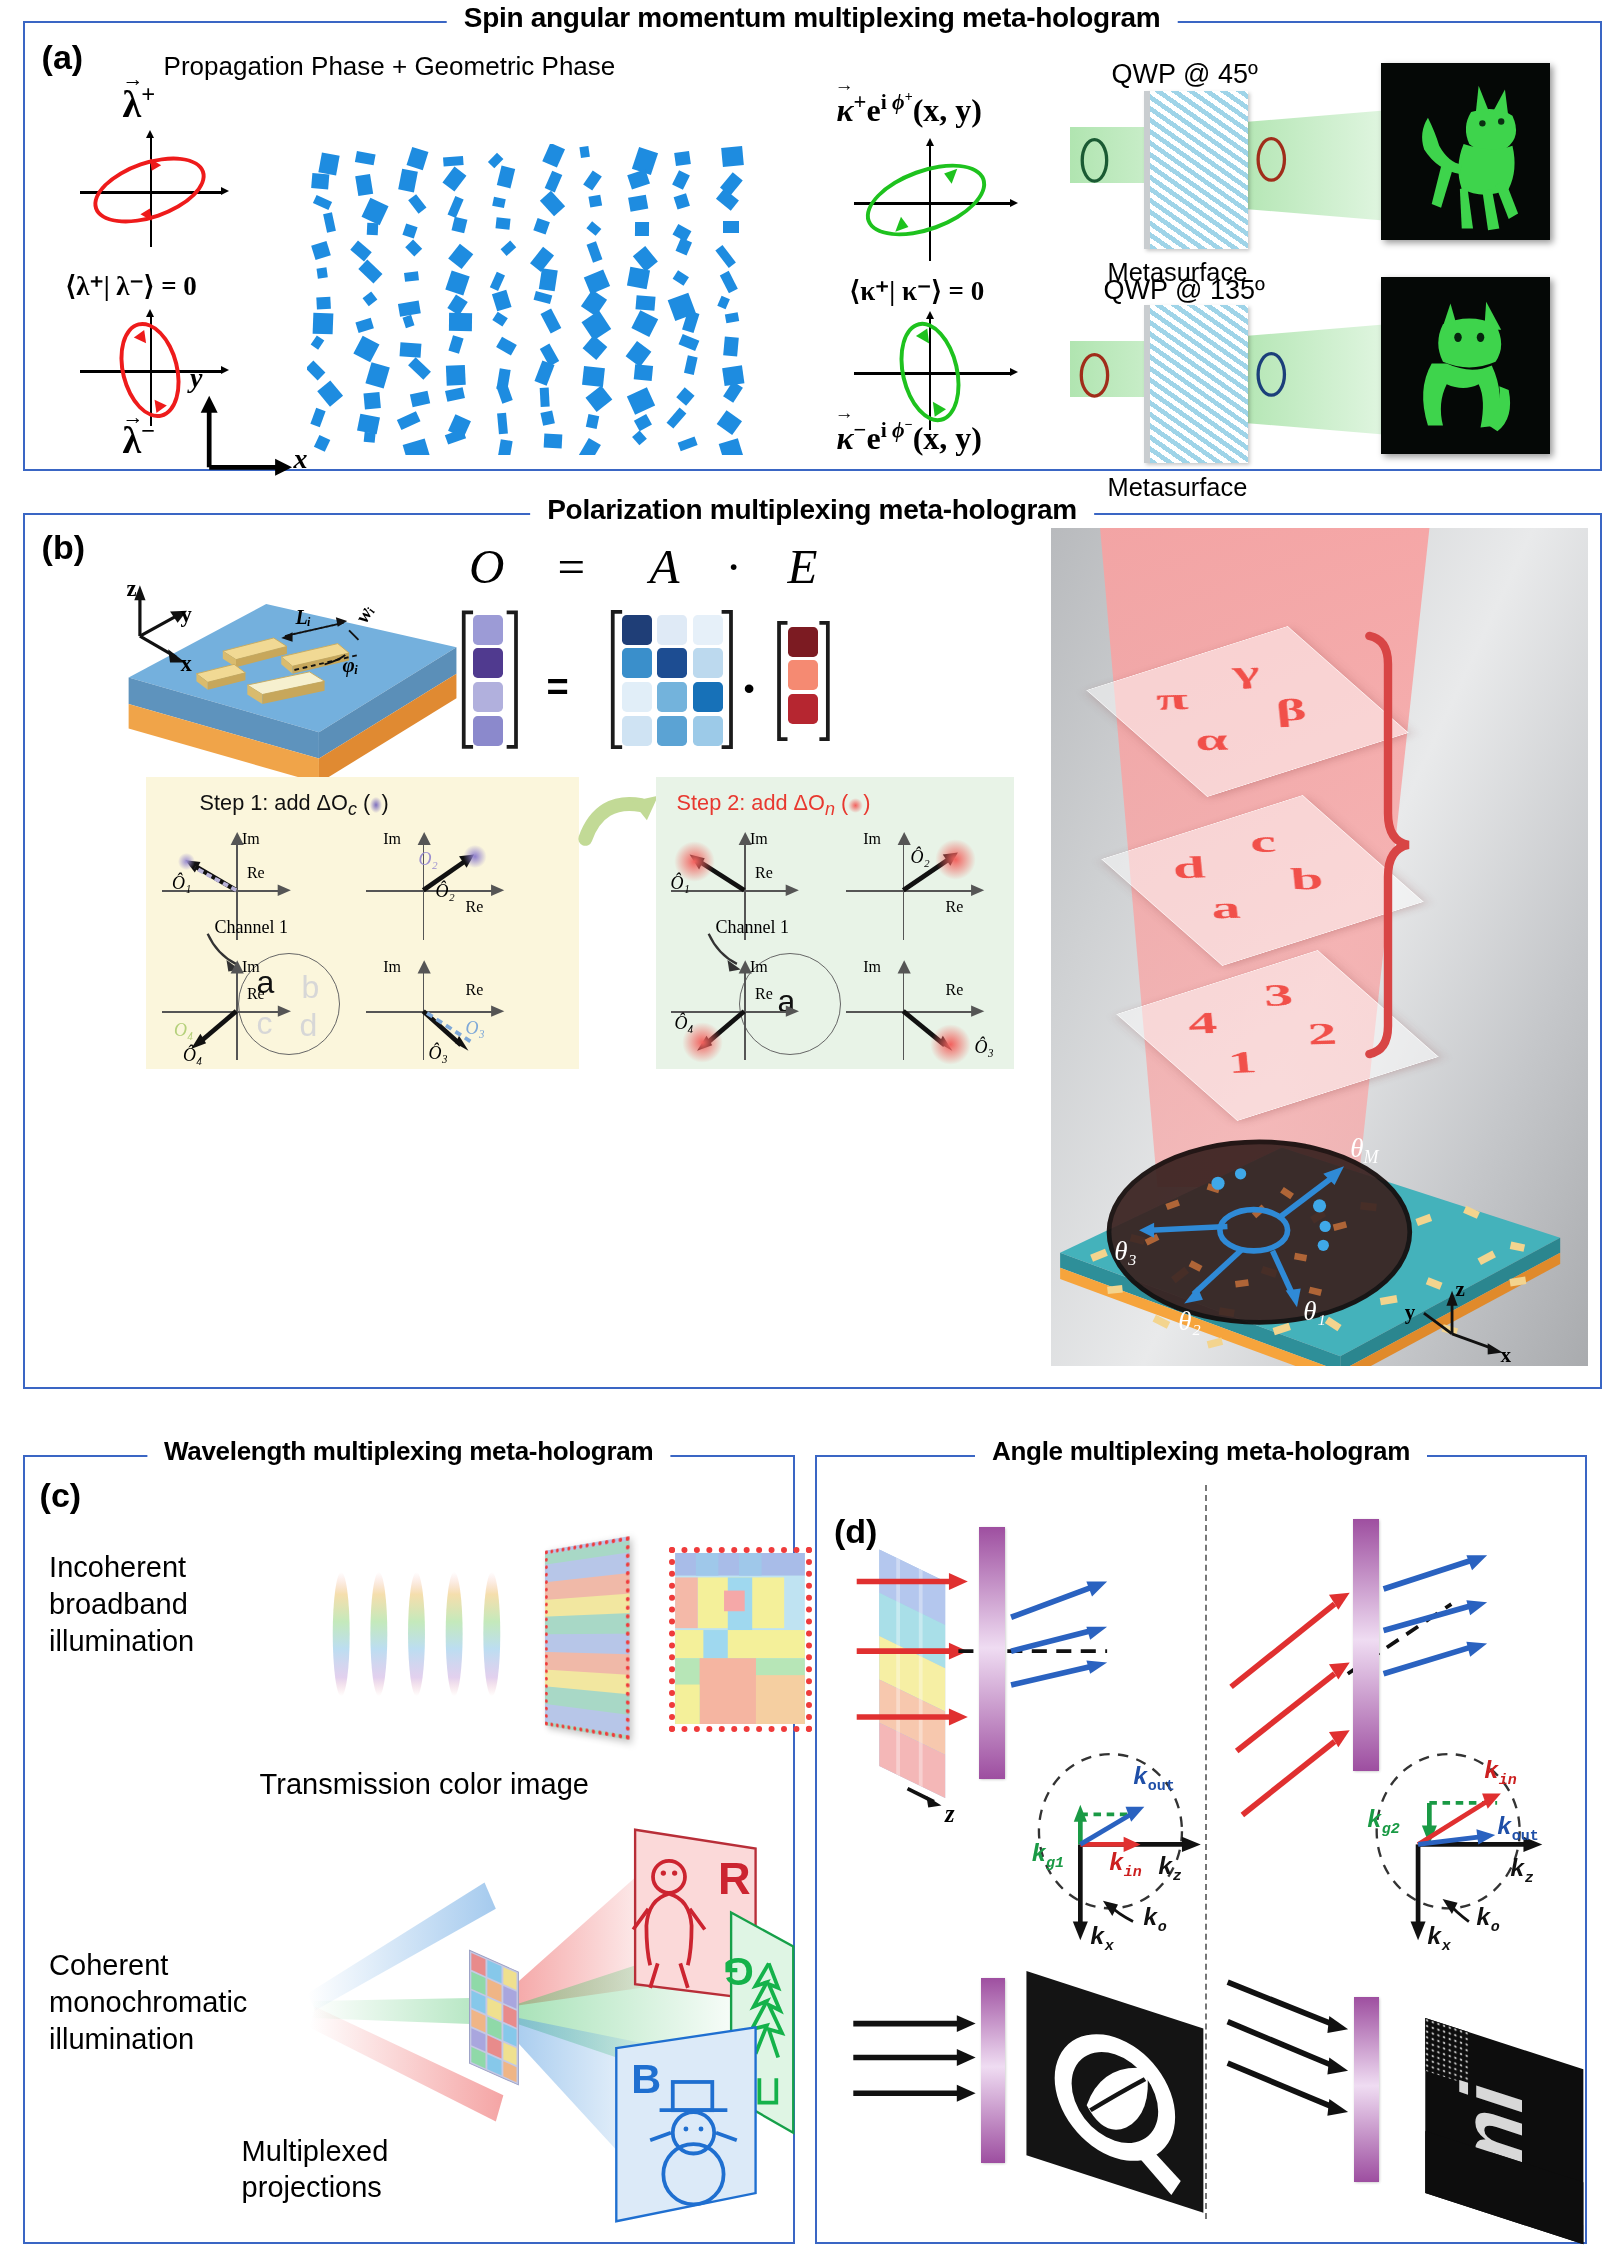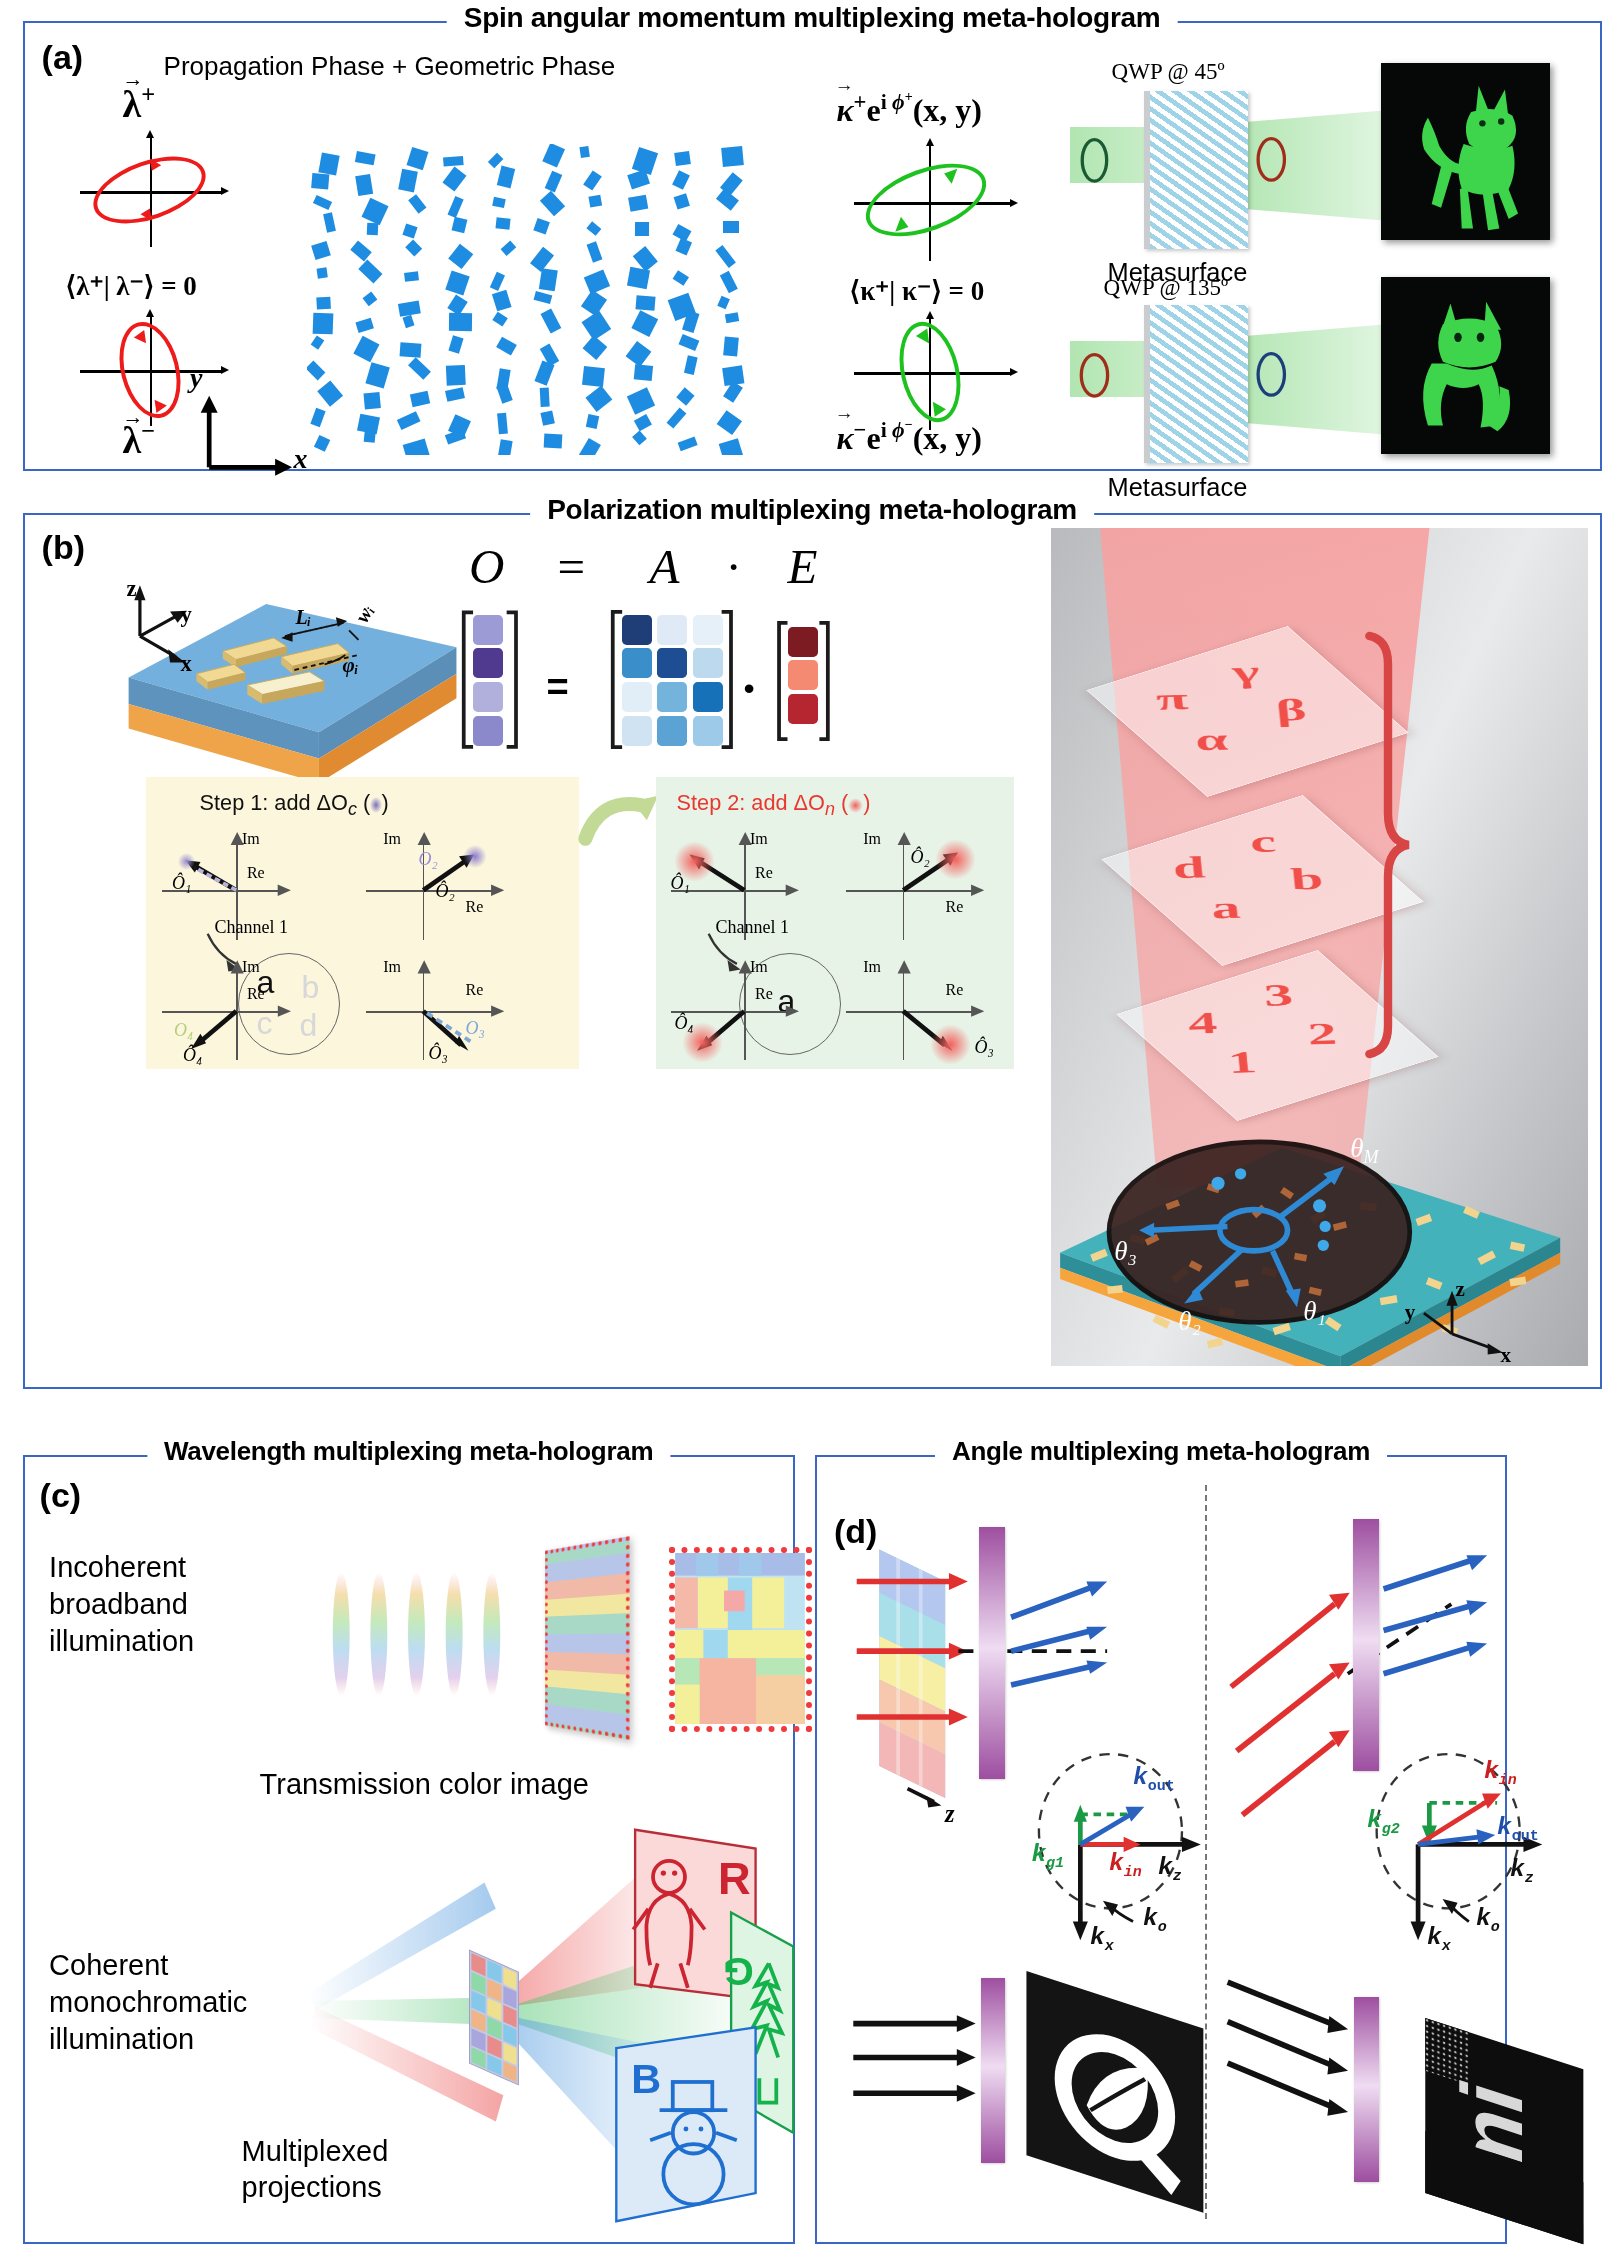--- a/index.html
+++ b/index.html
@@ -40,21 +40,21 @@
   .ellipse { position:absolute; border-radius:50%; background:transparent; }
 
   
   #metafield { position:absolute; left:282px; top:121px; width:452px; height:311px; overflow:hidden;}
   #metafield i { position:absolute; background:#1e8ce0; display:block; }
 
   
   #axymark { position:absolute; left:273px; top:546px; }
 
   
-  .qwp-label { position:absolute; font-size:23px; white-space:nowrap;font-family:Liberation Serif, serif; }
+  .qwp-label { position:absolute; font-size:27px; white-space:nowrap; }
   .meta-label { position:absolute; font-size:25.4px; white-space:nowrap; }
   .msurf {
     position:absolute; background:
       repeating-linear-gradient(35deg,#9fd4e8 0 4.7px,#ffffff 4.7px 9.4px),
       repeating-linear-gradient(-35deg,#6fb8d8 0 4.7px,rgba(255,255,255,0) 4.7px 10.4px);
     border-left:6.6px solid #c9cdd0; box-shadow:1.9px 1.9px 3.8px rgba(0,0,0,.22);
   }
   .beam {
     position:absolute; background:linear-gradient(90deg,rgba(150,220,150,.75),rgba(190,235,190,.45));
   }
@@ -88,21 +88,21 @@
     box-shadow:0 3.8px 13px rgba(120,40,40,.25);
   }
   .holochar { position:absolute; color:#f1504a; font-family:"Liberation Serif", serif; font-weight:bold;}
   .indep-text { position:absolute; color:#d02020; font-size:29px; line-height:1.22; }
 
   
   #panelC { left:22.6px; top:1455px; width:772px; height:789px; }
   .c-text { position:absolute; font-size:29px; line-height:1.28; }
 
   
-  #panelD { left:815px; top:1455px; width:692px; height:789px; }
+  #panelD { left:815px; top:1455px; width:772px; height:789px; }
   .dslab { position:absolute; background:linear-gradient(180deg,#9e4fa0,#efdcf2 48%,#9d4ea0); box-shadow:0.9px 0.9px 2.8px rgba(0,0,0,.3); }
   .dash-div { position:absolute; border-left:2.8px dashed #777; }
   .klabel { position:absolute; font-family:Liberation Mono, monospace; font-style:italic; font-weight:bold; }
 
   svg { display:block; overflow:visible; }
 </style>
 </head>
 <body>
 
 <div class="panel" id="panelA">

